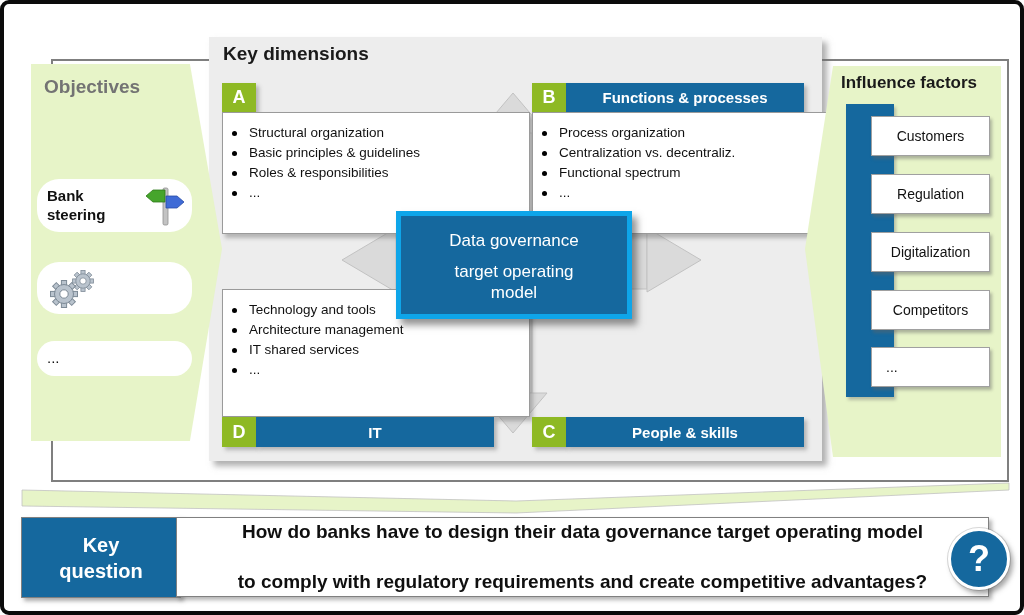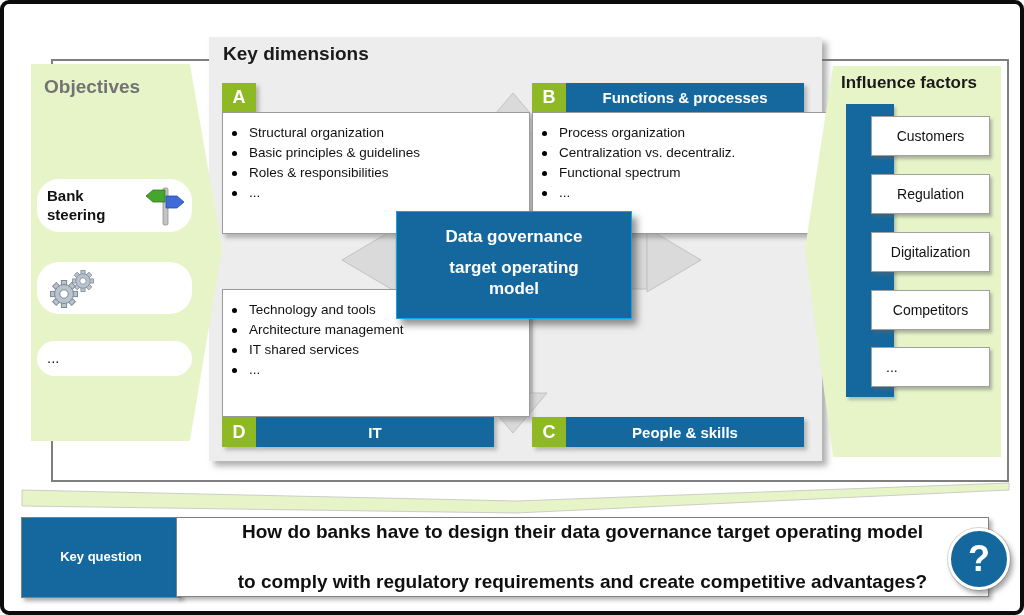--- a/index.html
+++ b/index.html
@@ -21,21 +21,21 @@
   .qbody{width:308px;background:#fff;border:1px solid #9a9a9a;box-sizing:border-box;box-shadow:3px 4px 4px rgba(110,110,110,.45);}
   .qbody ul{list-style:none;margin:10px 0 0 0;padding:0;}
   .qbody li{position:relative;padding-left:26px;font-size:13.5px;line-height:20px;color:#111;}
   .qbody li::before{content:"";position:absolute;left:9px;top:8px;width:5px;height:5px;border-radius:50%;background:#000;}
 
   .a-letter{left:13px;top:46px;} .a-title{left:47px;top:46px;} .a-body{left:13px;top:75px;height:122px;}
   .b-letter{left:323px;top:46px;} .b-title{left:357px;top:46px;} .b-body{left:323px;top:75px;height:122px;}
   .d-body{left:13px;top:252px;height:128px;} .d-letter{left:13px;top:380px;height:30px;} .d-title{left:47px;top:380px;height:30px;}
   .c-body{left:323px;top:252px;height:128px;} .c-letter{left:323px;top:380px;height:30px;} .c-title{left:357px;top:380px;height:30px;}
 
-  .center-box{left:187px;top:174px;width:236px;height:108px;background:#15689e;border:1px solid #0ea5e9;box-sizing:border-box;box-shadow:5px 6px 7px rgba(60,60,60,.55);color:#fff;font-weight:bold;font-size:17px;text-align:center;padding-top:15px;}
+  .center-box{left:187px;top:174px;width:236px;height:108px;background:#15689e;border:5px solid #0ea5e9;box-sizing:border-box;box-shadow:5px 6px 7px rgba(60,60,60,.55);color:#fff;font-weight:normal;font-size:17px;text-align:center;padding-top:15px;}
   .center-box .l1{margin:0 0 10px 0;}
   .center-box .l2{width:168px;margin:0 auto;line-height:1.25;}
 
   
   .obj-panel{left:27px;top:60px;width:191px;height:377px;}
   .obj-shape{left:0;top:0;width:191px;height:377px;background:#e7f4c8;clip-path:polygon(0 0,83.2% 0,100% 49%,83.2% 100%,0 100%);filter:drop-shadow(4px 5px 3px rgba(120,120,120,.55));}
   .obj-title{left:13px;top:12px;font-size:19px;font-weight:bold;color:#737373;}
   .obj-item{left:6px;width:155px;background:#fff;display:flex;align-items:center;justify-content:space-between;padding:0 6px 0 10px;box-sizing:border-box;border-radius:22px;}
   .obj-item .lbl{font-size:15px;font-weight:bold;color:#111;line-height:1.25;width:84px;}
   .obj-i1{top:115px;height:53px;} .obj-i2{top:198px;height:52px;} .obj-i3{top:277px;height:35px;}
@@ -46,21 +46,21 @@
   .inf-shape{left:0;top:0;width:196px;height:391px;background:#e7f4c8;clip-path:polygon(14.3% 0,100% 0,100% 100%,14.3% 100%,0 46.8%);filter:drop-shadow(4px 5px 3px rgba(120,120,120,.55));}
   .inf-title{left:36px;top:7px;font-size:17px;font-weight:bold;color:#1a1a1a;}
   .inf-bar{left:41px;top:38px;width:48px;height:293px;background:#15689e;box-shadow:2px 3px 3px rgba(110,110,110,.4);}
   .inf-item{left:66px;width:119px;height:40px;background:#fff;border:1px solid #a0a0a0;box-sizing:border-box;box-shadow:2px 3px 3px rgba(100,100,100,.45);display:flex;align-items:center;justify-content:center;font-size:14px;color:#111;}
   .inf-1{top:50px;} .inf-2{top:108px;} .inf-3{top:166px;} .inf-4{top:224px;} .inf-5{top:281px;justify-content:flex-start;padding-left:14px;}
 
   
   .band-svg{left:0;top:0;width:1024px;height:615px;pointer-events:none;}
 
   
-  .kq-box{left:17px;top:513px;width:160px;height:81px;background:#15689e;border:1px solid #808080;box-sizing:border-box;box-shadow:3px 3px 4px rgba(90,90,90,.5);display:flex;align-items:center;justify-content:center;text-align:center;color:#fff;font-size:13px;font-weight:bold;line-height:1.3;padding:0 20px;}
+  .kq-box{left:17px;top:513px;width:160px;height:81px;background:#15689e;border:1px solid #808080;box-sizing:border-box;box-shadow:3px 3px 4px rgba(90,90,90,.5);display:flex;align-items:center;justify-content:center;text-align:center;color:#fff;font-size:20px;font-weight:bold;line-height:1.3;padding:0 20px;}
   .q-box{left:172px;top:513px;width:813px;height:80px;background:#fff;border:1px solid #808080;box-sizing:border-box;box-shadow:3px 3px 4px rgba(90,90,90,.45);display:flex;flex-direction:column;align-items:center;justify-content:center;text-align:center;color:#0f0f0f;font-size:19px;font-weight:bold;line-height:30px;gap:20px;}
   .q-circle{left:944px;top:524px;width:62px;height:62px;background:#15689e;border:3px solid #fff;border-radius:50%;box-sizing:border-box;box-shadow:0 0 0 1px rgba(0,0,0,.15),3px 4px 5px rgba(80,80,80,.5);display:flex;align-items:center;justify-content:center;color:#fff;font-size:36px;font-weight:bold;}
 </style>
 </head>
 <body>
 
 <div class="canvas">
 
   <div class="abs main-rect"></div>
 

